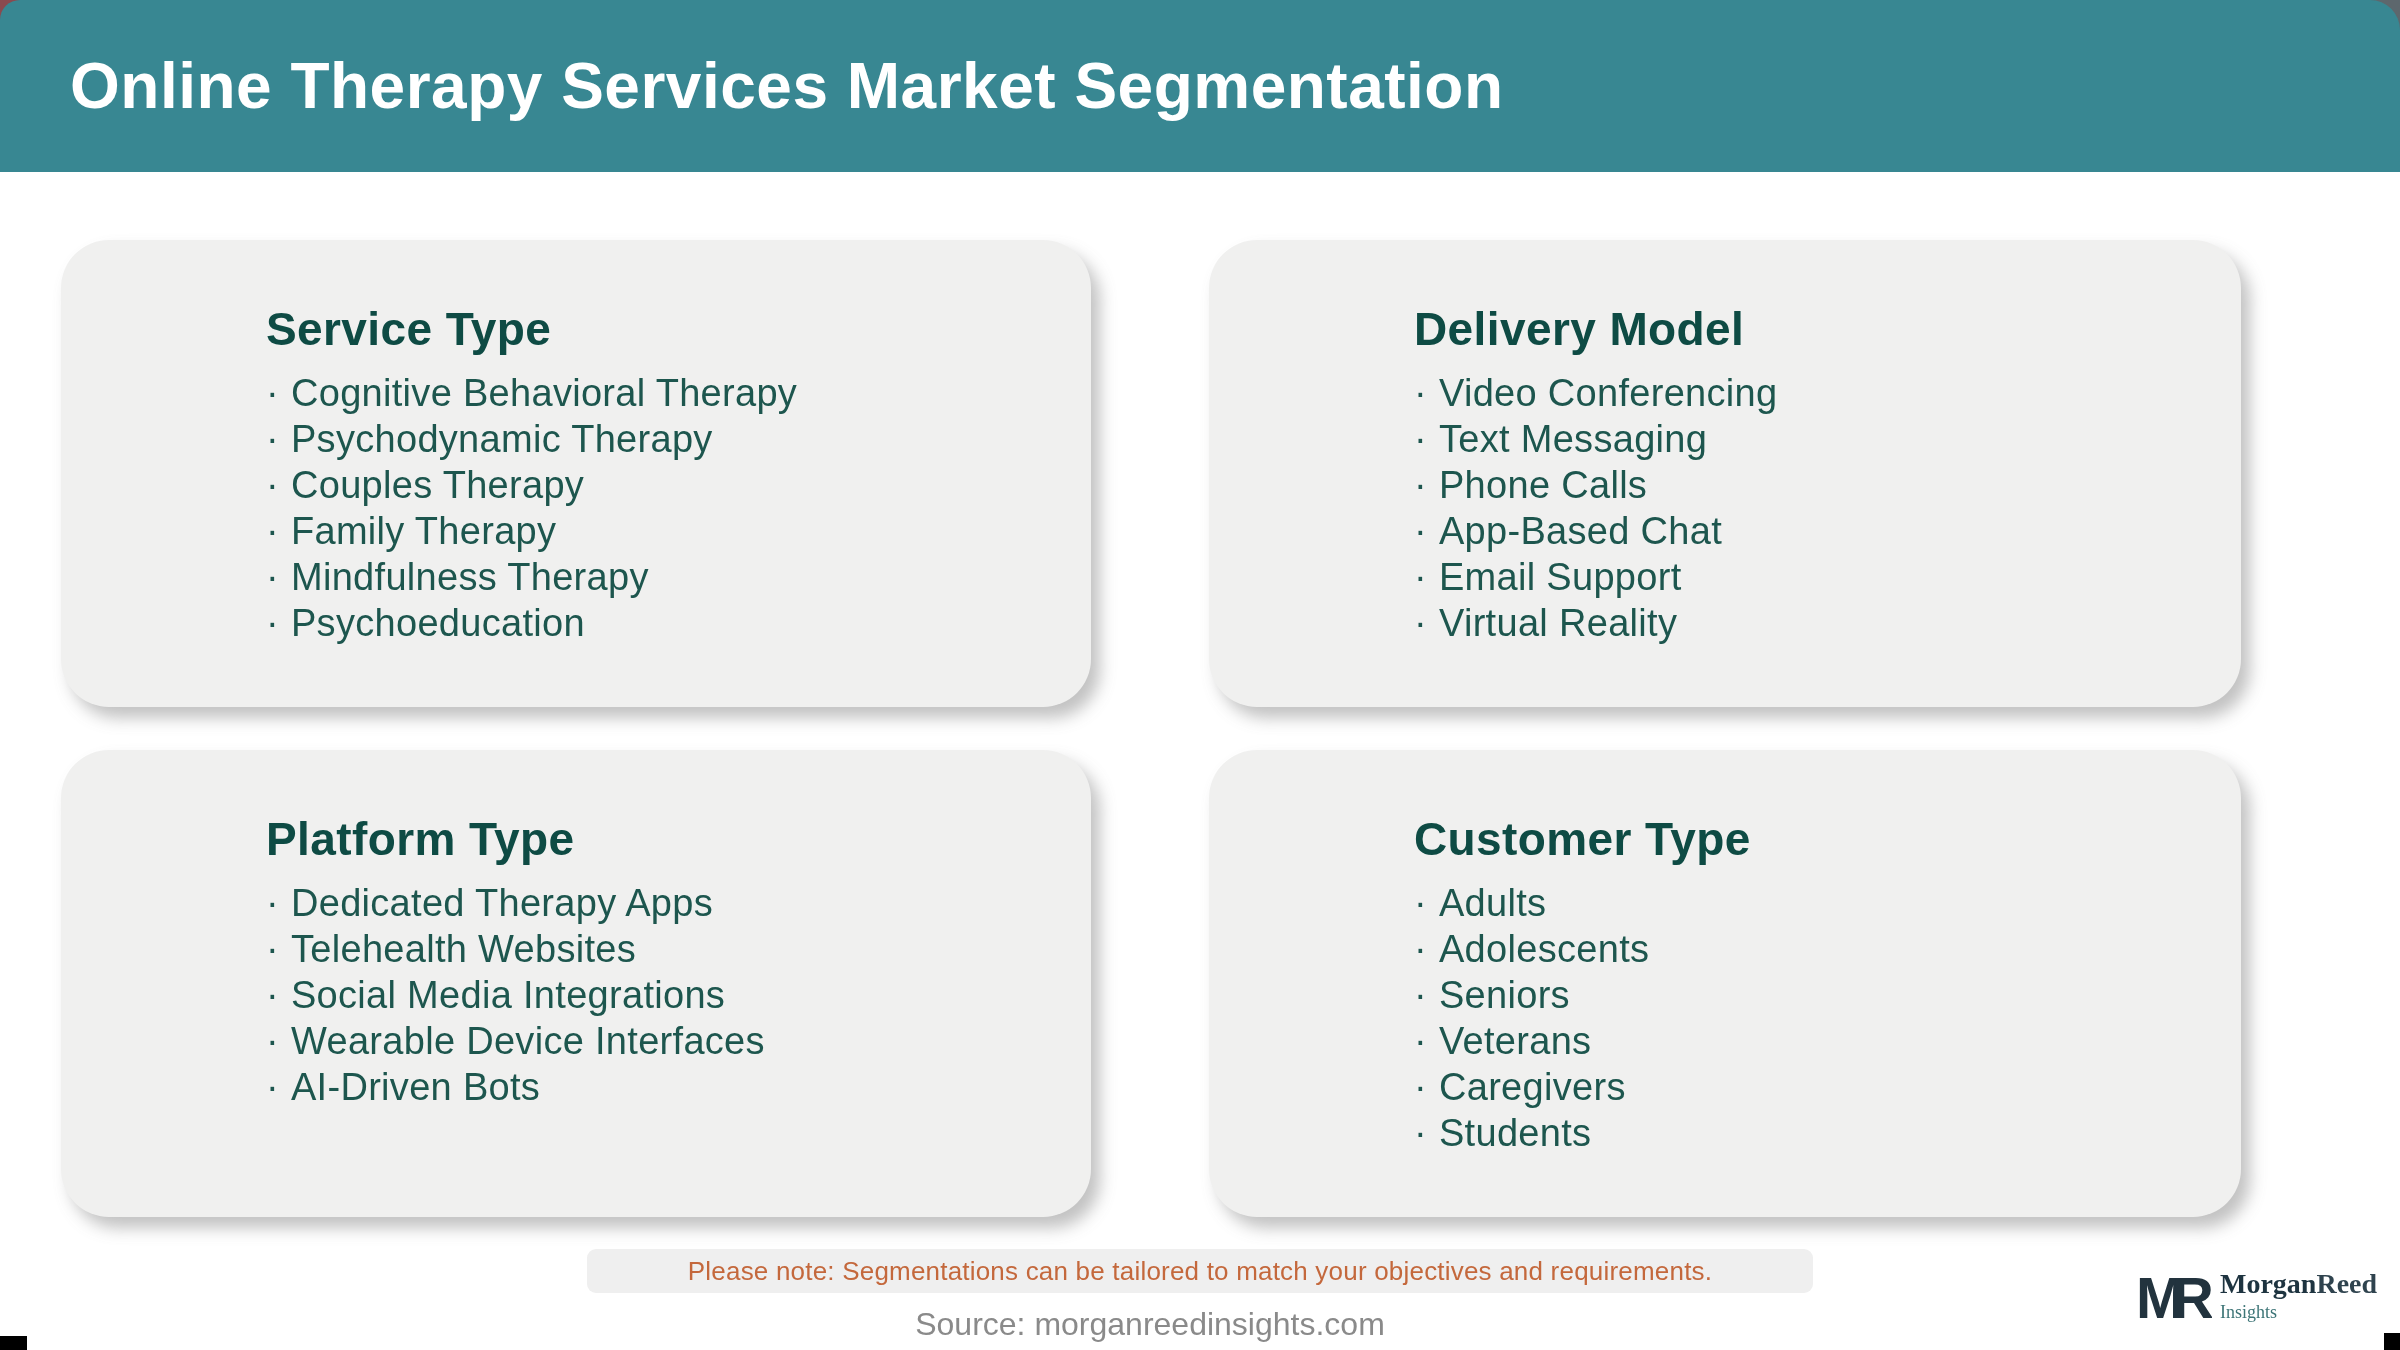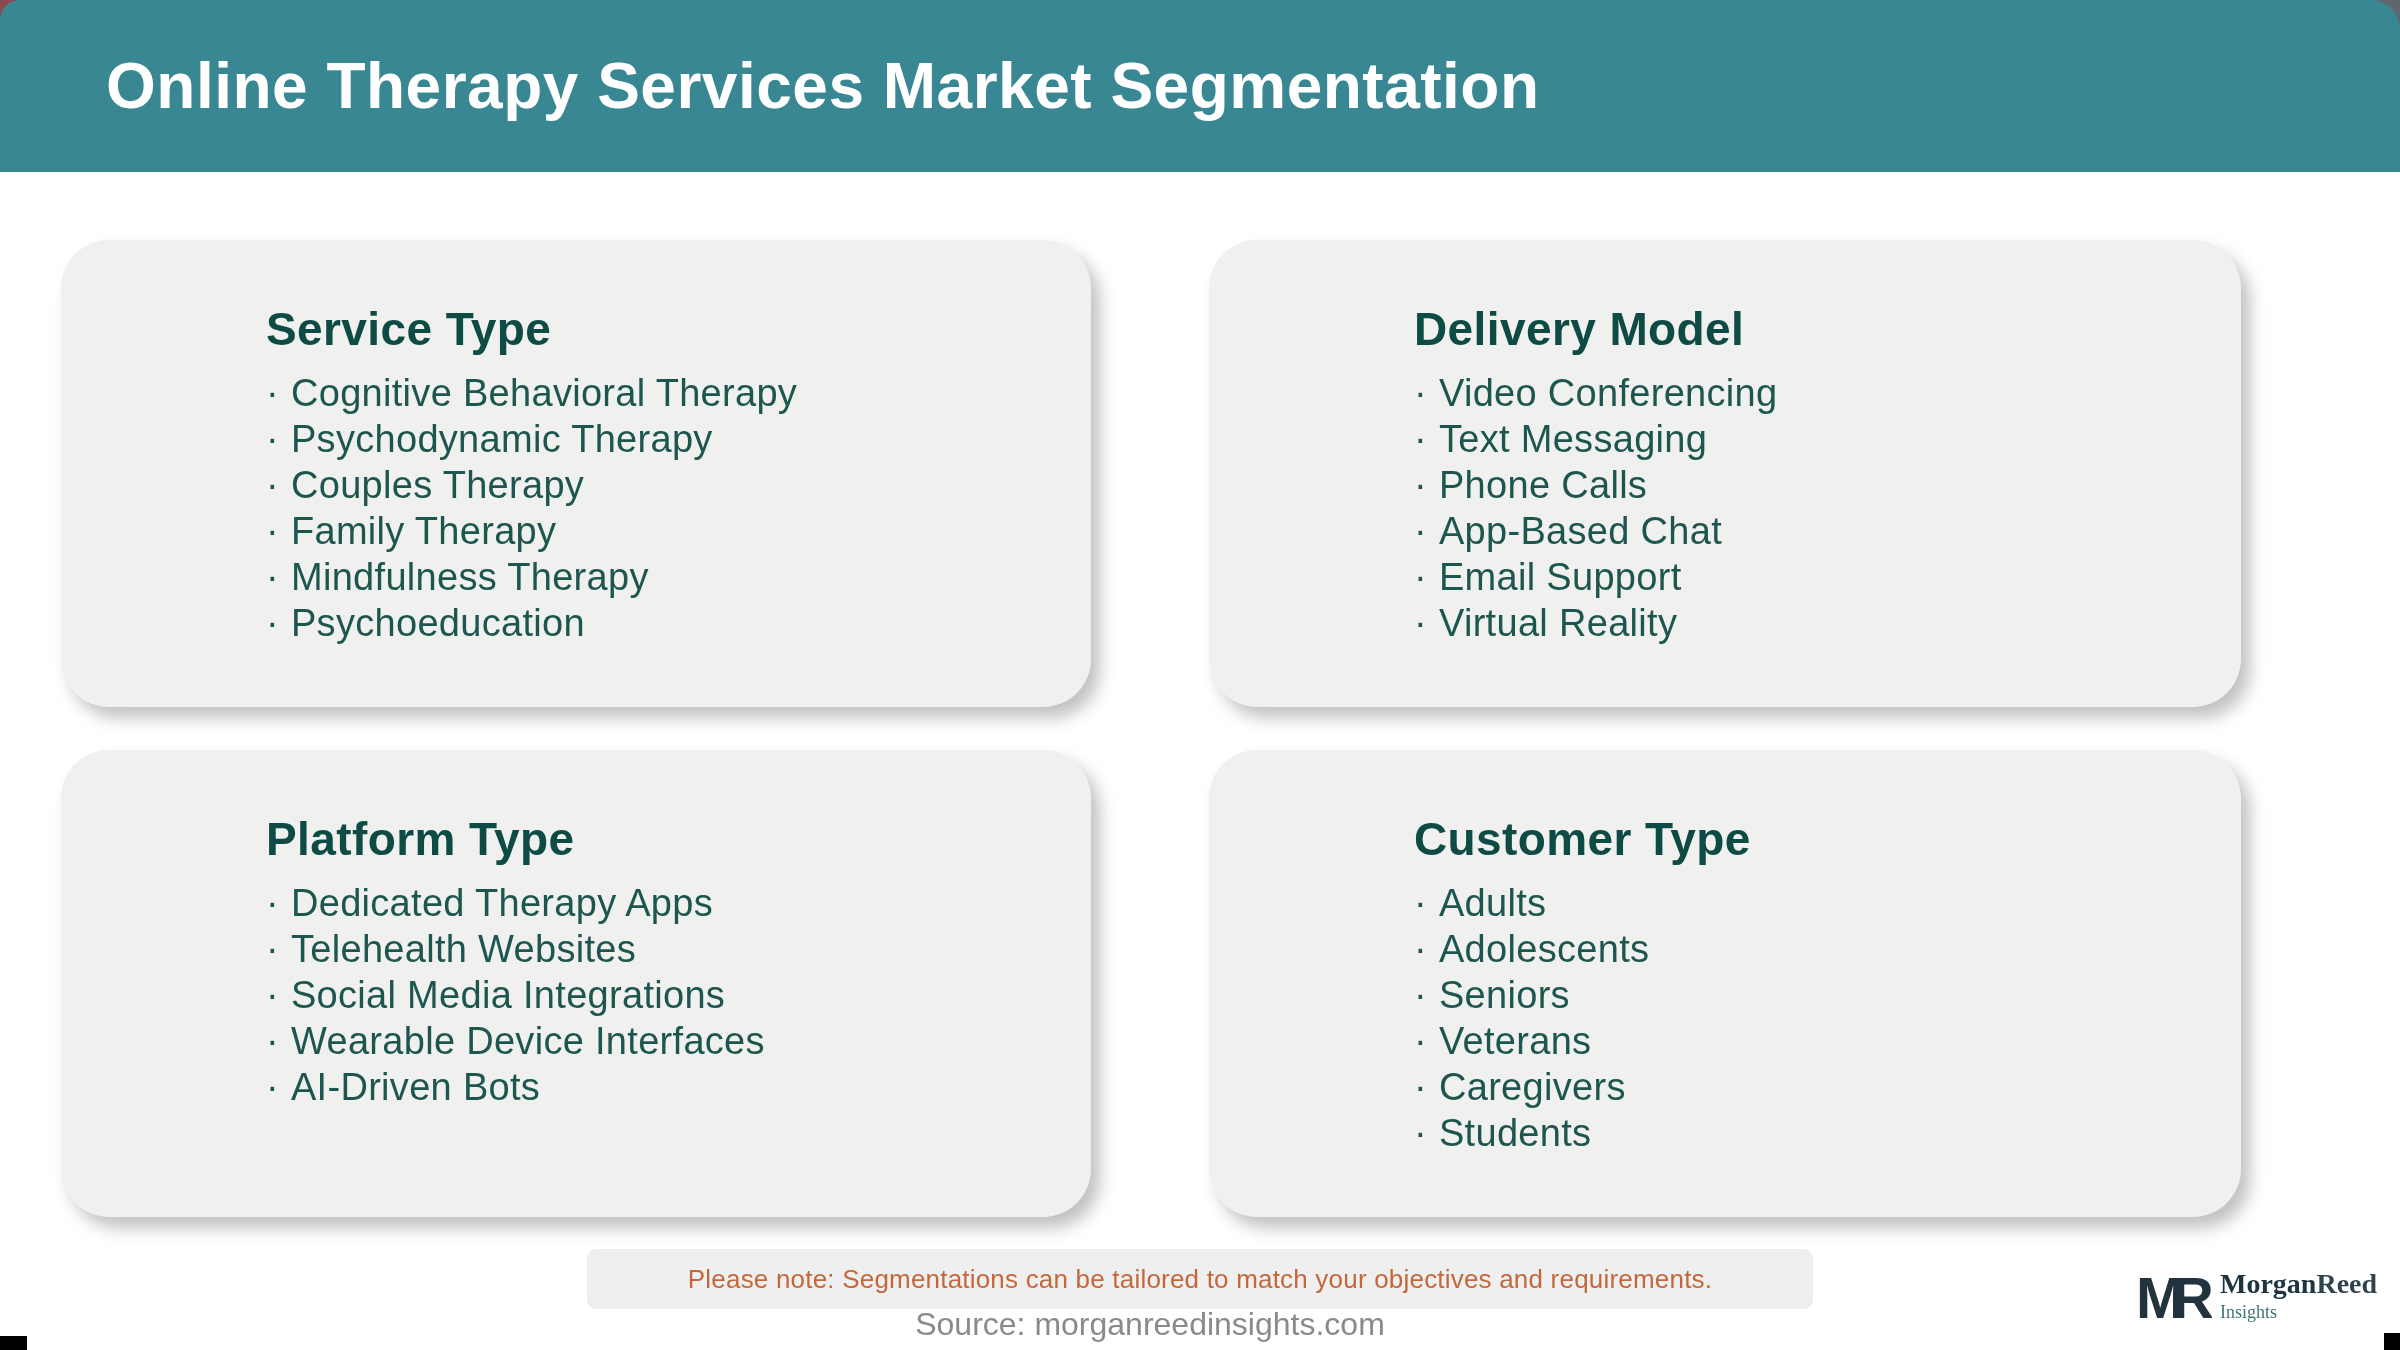--- a/index.html
+++ b/index.html
@@ -21,21 +21,21 @@
 
   .header{
     position:absolute;left:0;top:0;z-index:1;
     width:2400px;height:172px;
     background:#388792;
     border-top-left-radius:20px;
     border-top-right-radius:30px;
     display:flex;align-items:center;
   }
   .header-title{
-    margin-left:106px;
+    margin-left:70px;
     color:#ffffff;
     font-size:64px;
     font-weight:bold;
     letter-spacing:0.5px;
   }
 
   .cards{
     position:absolute;left:61px;top:240px;z-index:1;
     display:grid;
     grid-template-columns:1030px 1032px;
@@ -71,21 +71,21 @@
   }
   .card-list li::before{
     content:"·";
     display:inline-block;
     margin-right:12px;
     color:#1d564e;
   }
 
   .note-box{
     position:absolute;left:587px;top:1249px;z-index:1;
-    width:1226px;height:60px;
+    width:1226px;height:44px;
     background:#efefef;
     border-radius:9px;
     display:flex;align-items:center;justify-content:center;
   }
   .note-text{
     color:#c4683c;
     font-size:26px;
     letter-spacing:0.2px;
   }
   .source-line{

